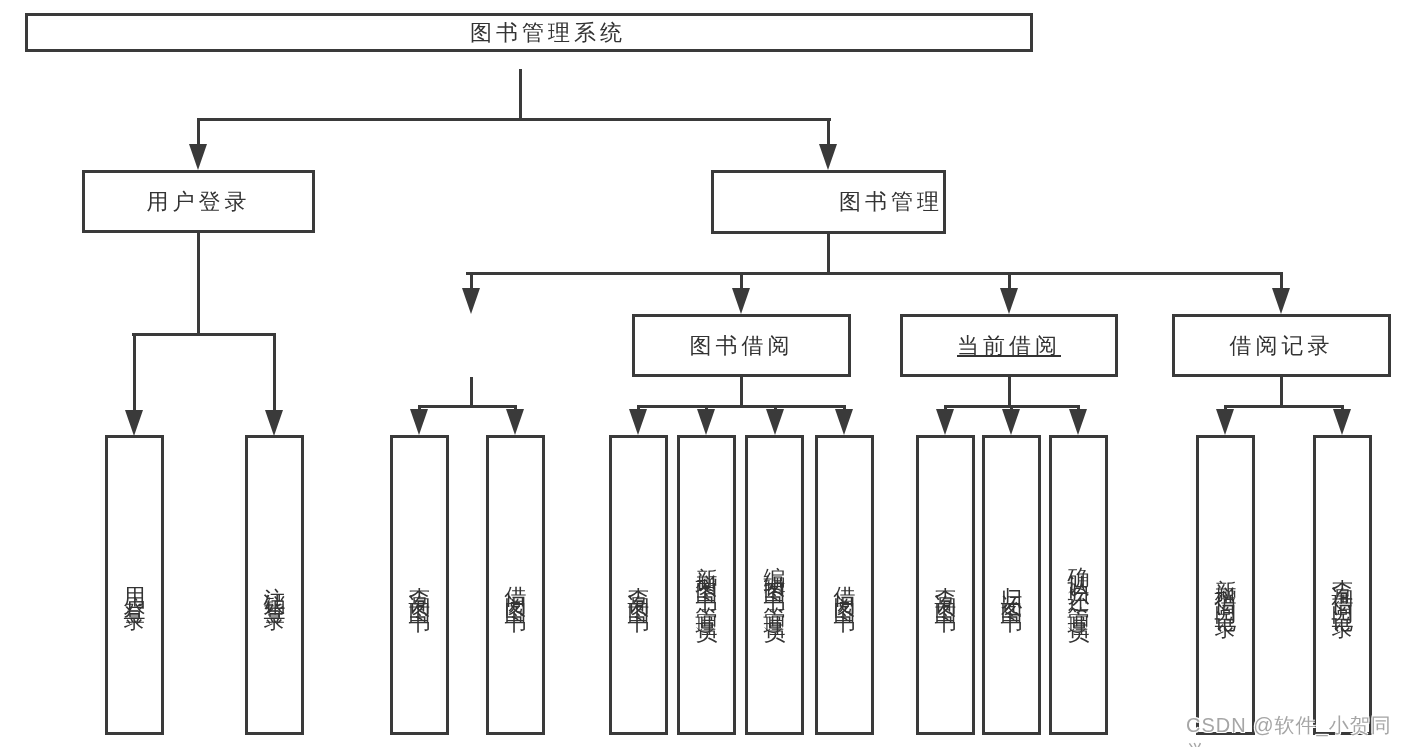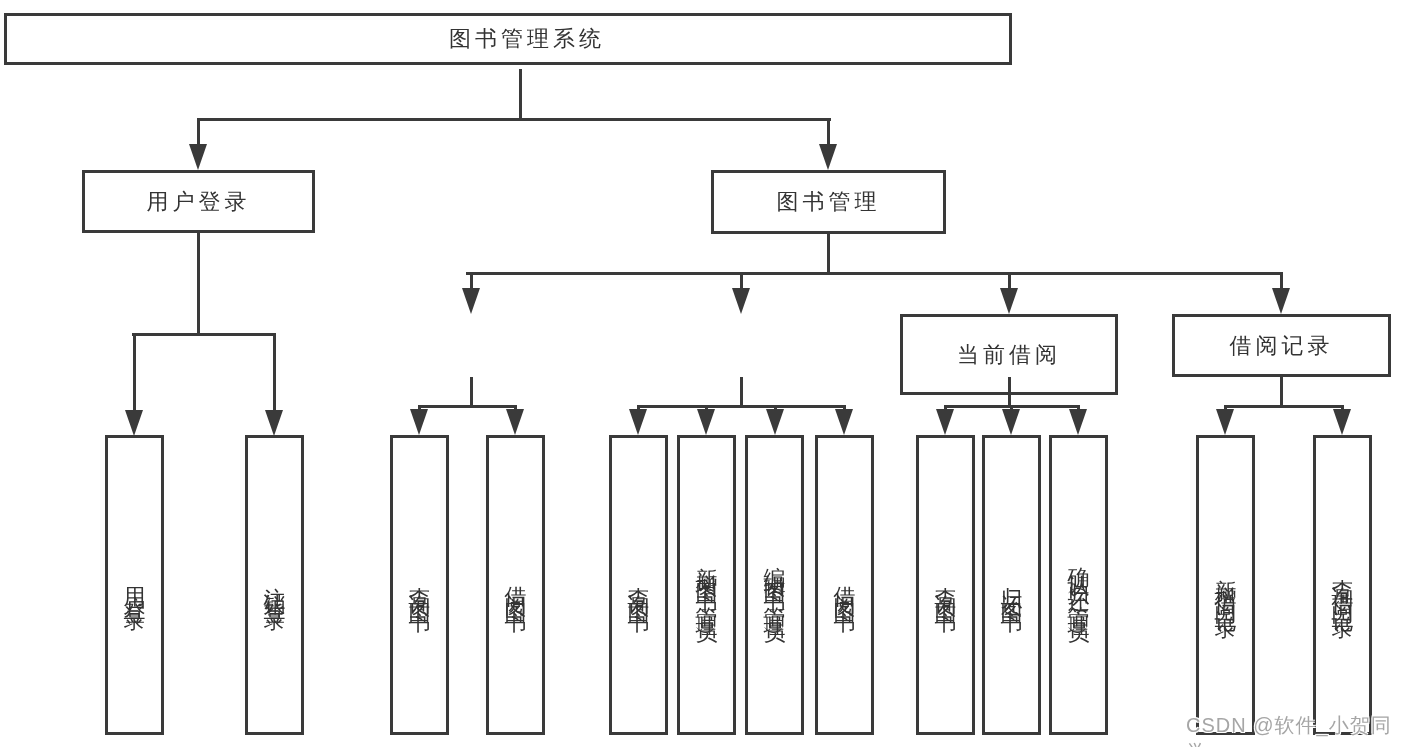--- a/index.html
+++ b/index.html
@@ -50,35 +50,35 @@
     color: #a6a6a6;
     text-shadow: 1px 1px 0 #ffffff, -1px -1px 0 #ffffff, 1px -1px 0 #ffffff, -1px 1px 0 #ffffff;
     z-index: 5;
   }
 </style>
 </head>
 <body>
 
 <div class="stage">
 
-  <div class="box" style="left:4px; top:13px; width:1008px; height:52px;padding-left:38px;">
+  <div class="box" style="left:25px; top:13px; width:1008px; height:39px;padding-left:38px;">
     <span>图书管理系统</span>
   </div>
 
   <div class="vline" style="left:519px; top:69px; height:50px;"></div>
   <div class="hline" style="left:197px; top:118px; width:634px;"></div>
   <div class="vline" style="left:197px; top:118px; height:29px;"></div>
   <div class="tri" style="left:189px; top:144px;"></div>
   <div class="vline" style="left:827px; top:118px; height:29px;"></div>
   <div class="tri" style="left:819px; top:144px;"></div>
 
   <div class="box" style="left:82px; top:170px; width:233px; height:63px;">
     <span>用户登录</span>
   </div>
-  <div class="box" style="left:711px; top:170px; width:235px; height:64px;">
+  <div class="box" style="left:711px; top:170px; width:235px; height:64px;justify-content:flex-end;">
     <span>图书管理</span>
   </div>
 
   <div class="vline" style="left:197px; top:233px; height:102px;"></div>
   <div class="hline" style="left:132px; top:333px; width:143px;"></div>
   <div class="vline" style="left:133px; top:333px; height:79px;"></div>
   <div class="tri" style="left:125px; top:410px;"></div>
   <div class="vline" style="left:273px; top:333px; height:79px;"></div>
   <div class="tri" style="left:265px; top:410px;"></div>
 
@@ -86,21 +86,24 @@
   <div class="hline" style="left:466px; top:272px; width:816px;"></div>
   <div class="vline" style="left:470px; top:272px; height:20px;"></div>
   <div class="tri" style="left:462px; top:288px;"></div>
   <div class="vline" style="left:740px; top:272px; height:20px;"></div>
   <div class="tri" style="left:732px; top:288px;"></div>
   <div class="vline" style="left:1008px; top:272px; height:20px;"></div>
   <div class="tri" style="left:1000px; top:288px;"></div>
   <div class="vline" style="left:1280px; top:272px; height:20px;"></div>
   <div class="tri" style="left:1272px; top:288px;"></div>
 
-  <div class="box" style="left:900px; top:314px; width:218px; height:81px;">
+  <div class="box" style="left:632px; top:314px; width:219px; height:63px;">
+    <span>图书借阅</span>
+  </div>
+  <div class="box" style="left:900px; top:314px; width:218px; height:63px;text-decoration:underline;">
     <span>当前借阅</span>
   </div>
   <div class="box" style="left:1172px; top:314px; width:219px; height:63px;">
     <span>借阅记录</span>
   </div>
 
   <div class="vline" style="left:470px; top:377px; height:30px;"></div>
   <div class="hline" style="left:418px; top:405px; width:98px;"></div>
   <div class="vline" style="left:418px; top:405px; height:8px;"></div>
   <div class="tri" style="left:410px; top:409px;"></div>

